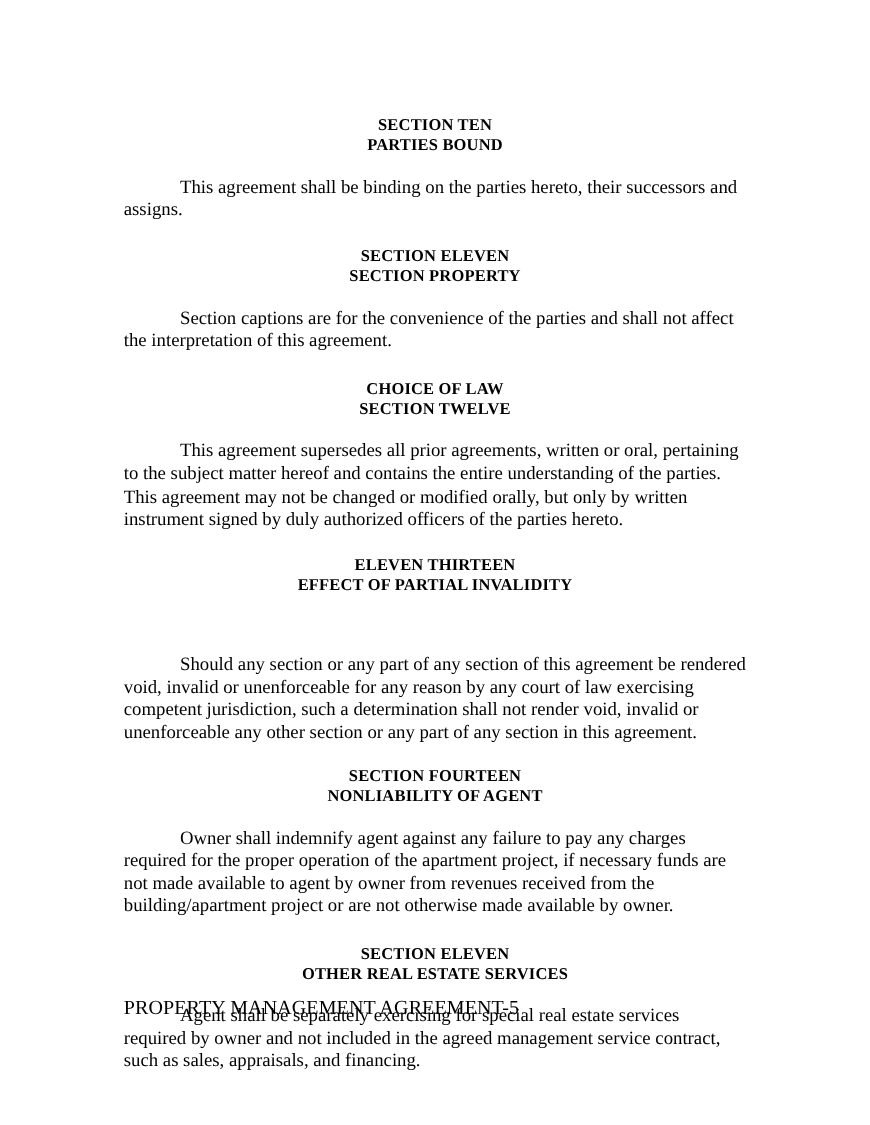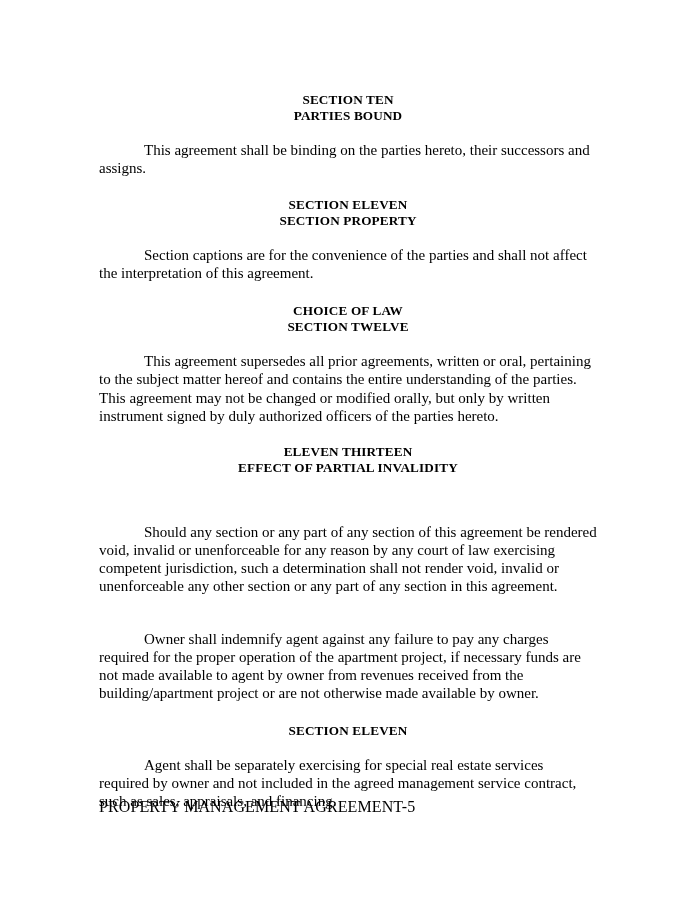--- a/index.html
+++ b/index.html
@@ -114,29 +114,34 @@
         <span class="heading-line">ELEVEN THIRTEEN</span>
         <span class="heading-line">EFFECT OF PARTIAL INVALIDITY</span>
       </div>
       <div class="gap-after-heading-wide"></div>
       <p class="para">Should any section or any part of any section of this agreement be rendered void, invalid or unenforceable for any reason by any court of law exercising competent jurisdiction, such a determination shall not render void, invalid or unenforceable any other section or any part of any section in this agreement.</p>
     </div>
 
     <div class="gap-after-para-d"></div>
 
     <div class="section-block">
+      <div class="heading">
+        <span class="heading-line">SECTION FOURTEEN</span>
+        <span class="heading-line">NONLIABILITY OF AGENT</span>
+      </div>
       <div class="gap-after-heading"></div>
       <p class="para">Owner shall indemnify agent against any failure to pay any charges required for the proper operation of the apartment project, if necessary funds are not made available to agent by owner from revenues received from the building/apartment project or are not otherwise made available by owner.</p>
     </div>
 
     <div class="gap-after-para-e"></div>
 
     <div class="section-block">
       <div class="heading">
         <span class="heading-line">SECTION ELEVEN</span>
+        <span class="heading-line">OTHER REAL ESTATE SERVICES</span>
       </div>
       <div class="gap-after-heading"></div>
       <p class="para">Agent shall be separately exercising for special real estate services required by owner and not included in the agreed management service contract, such as sales, appraisals, and financing.</p>
     </div>
 
   </div>
 
   <div class="footer">PROPERTY MANAGEMENT AGREEMENT-5</div>
 
 </div>

